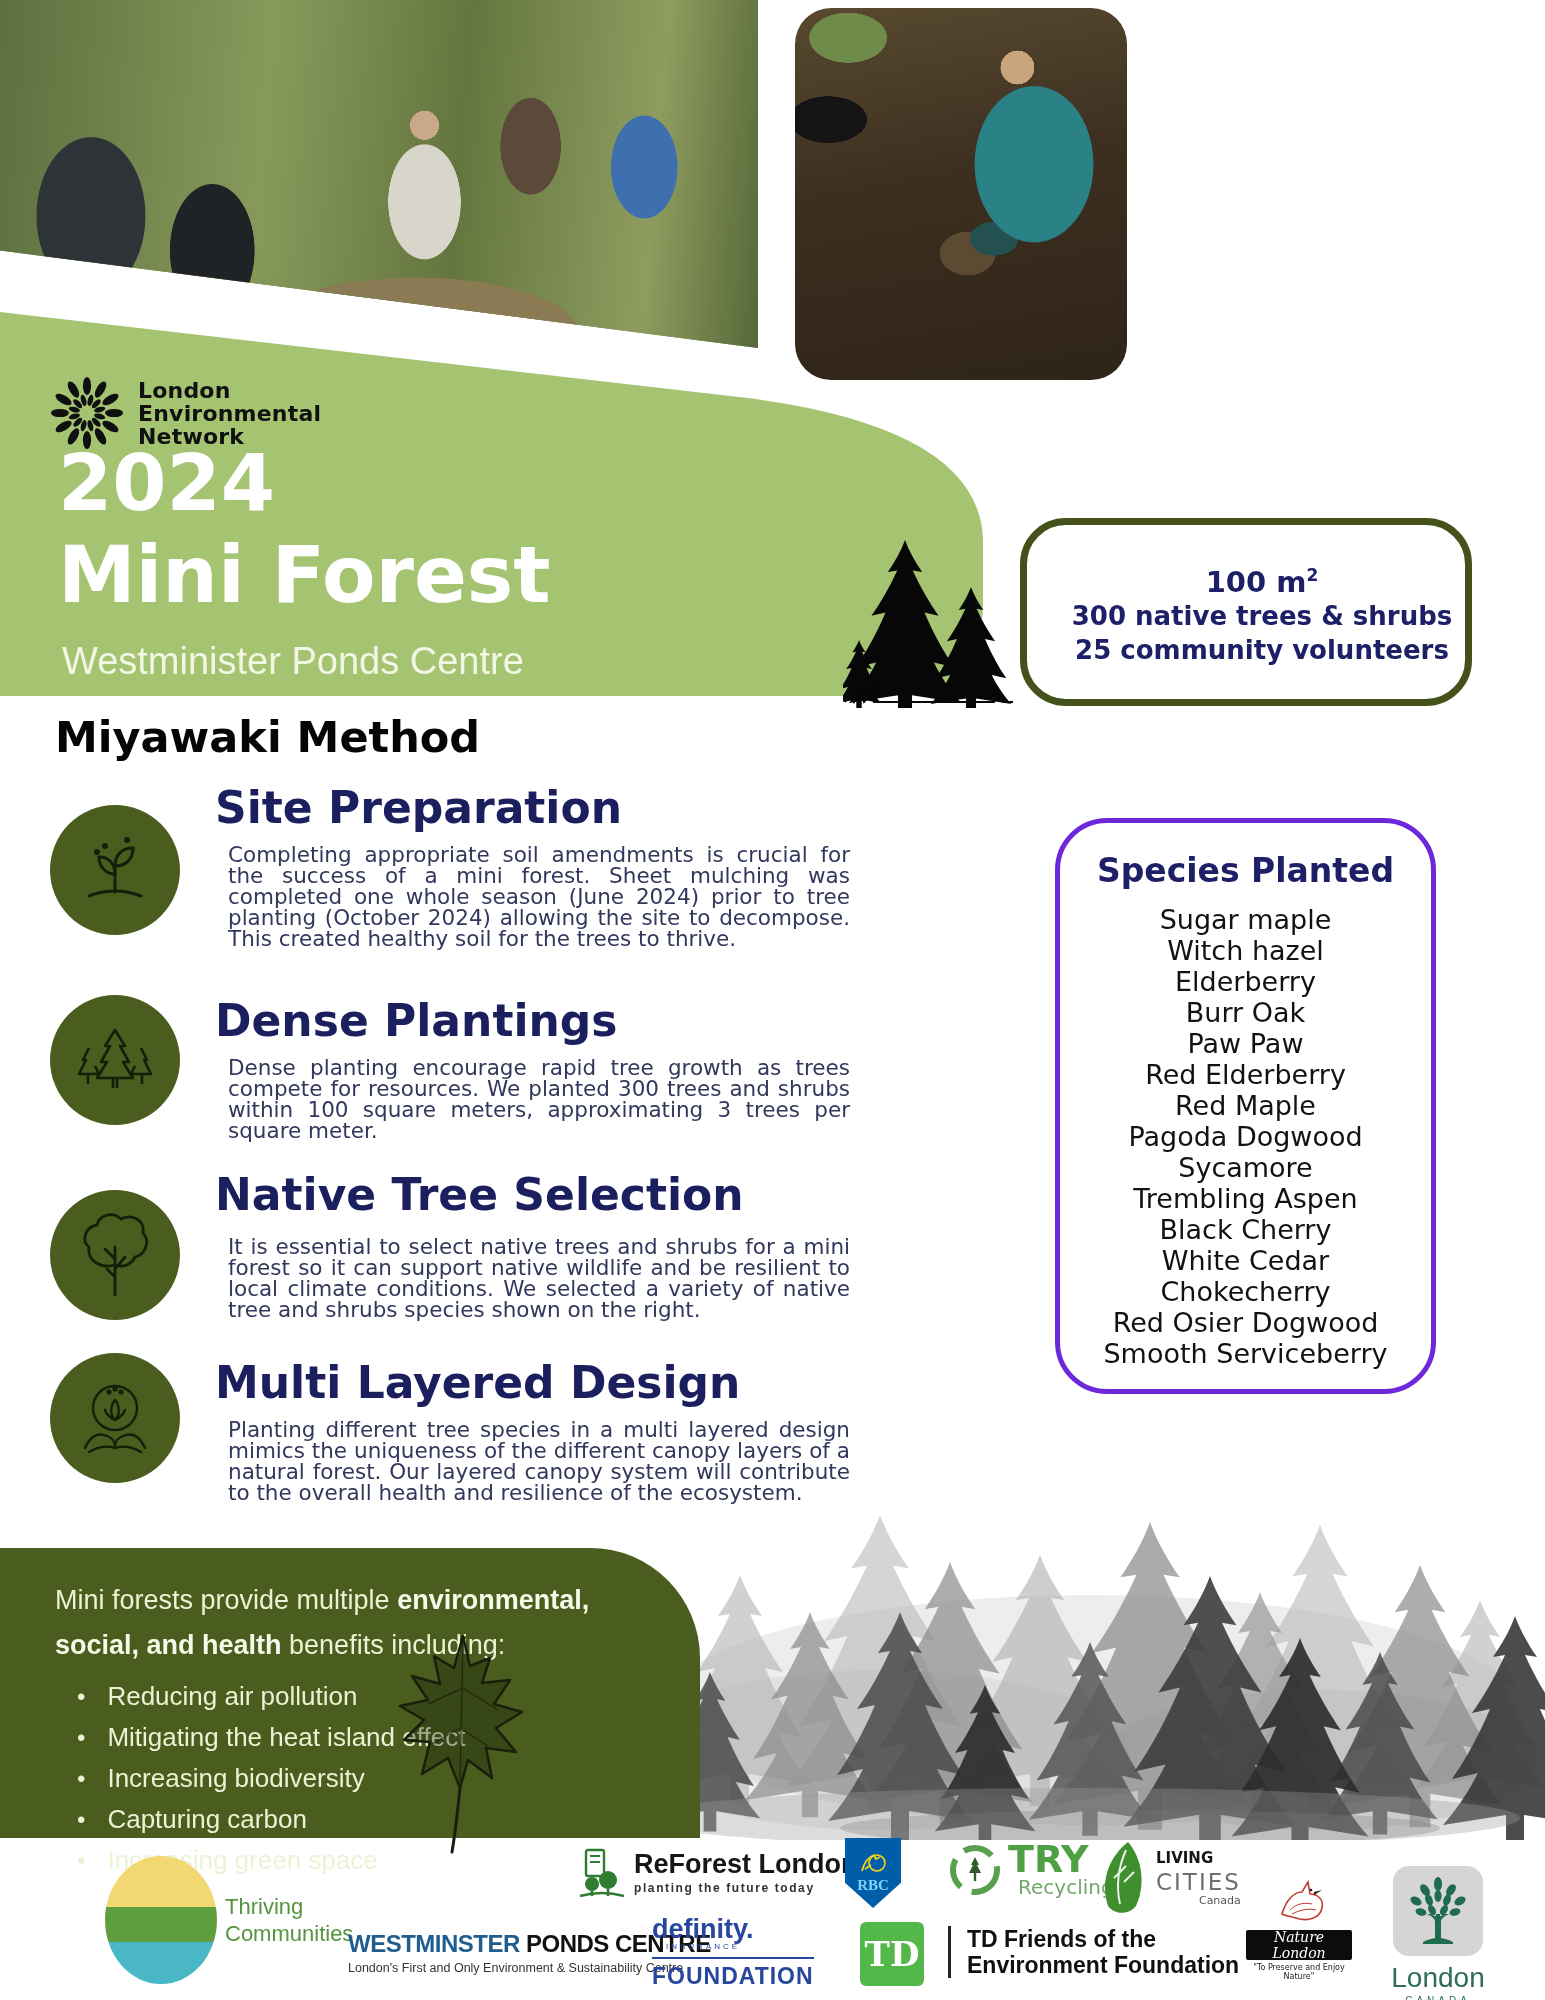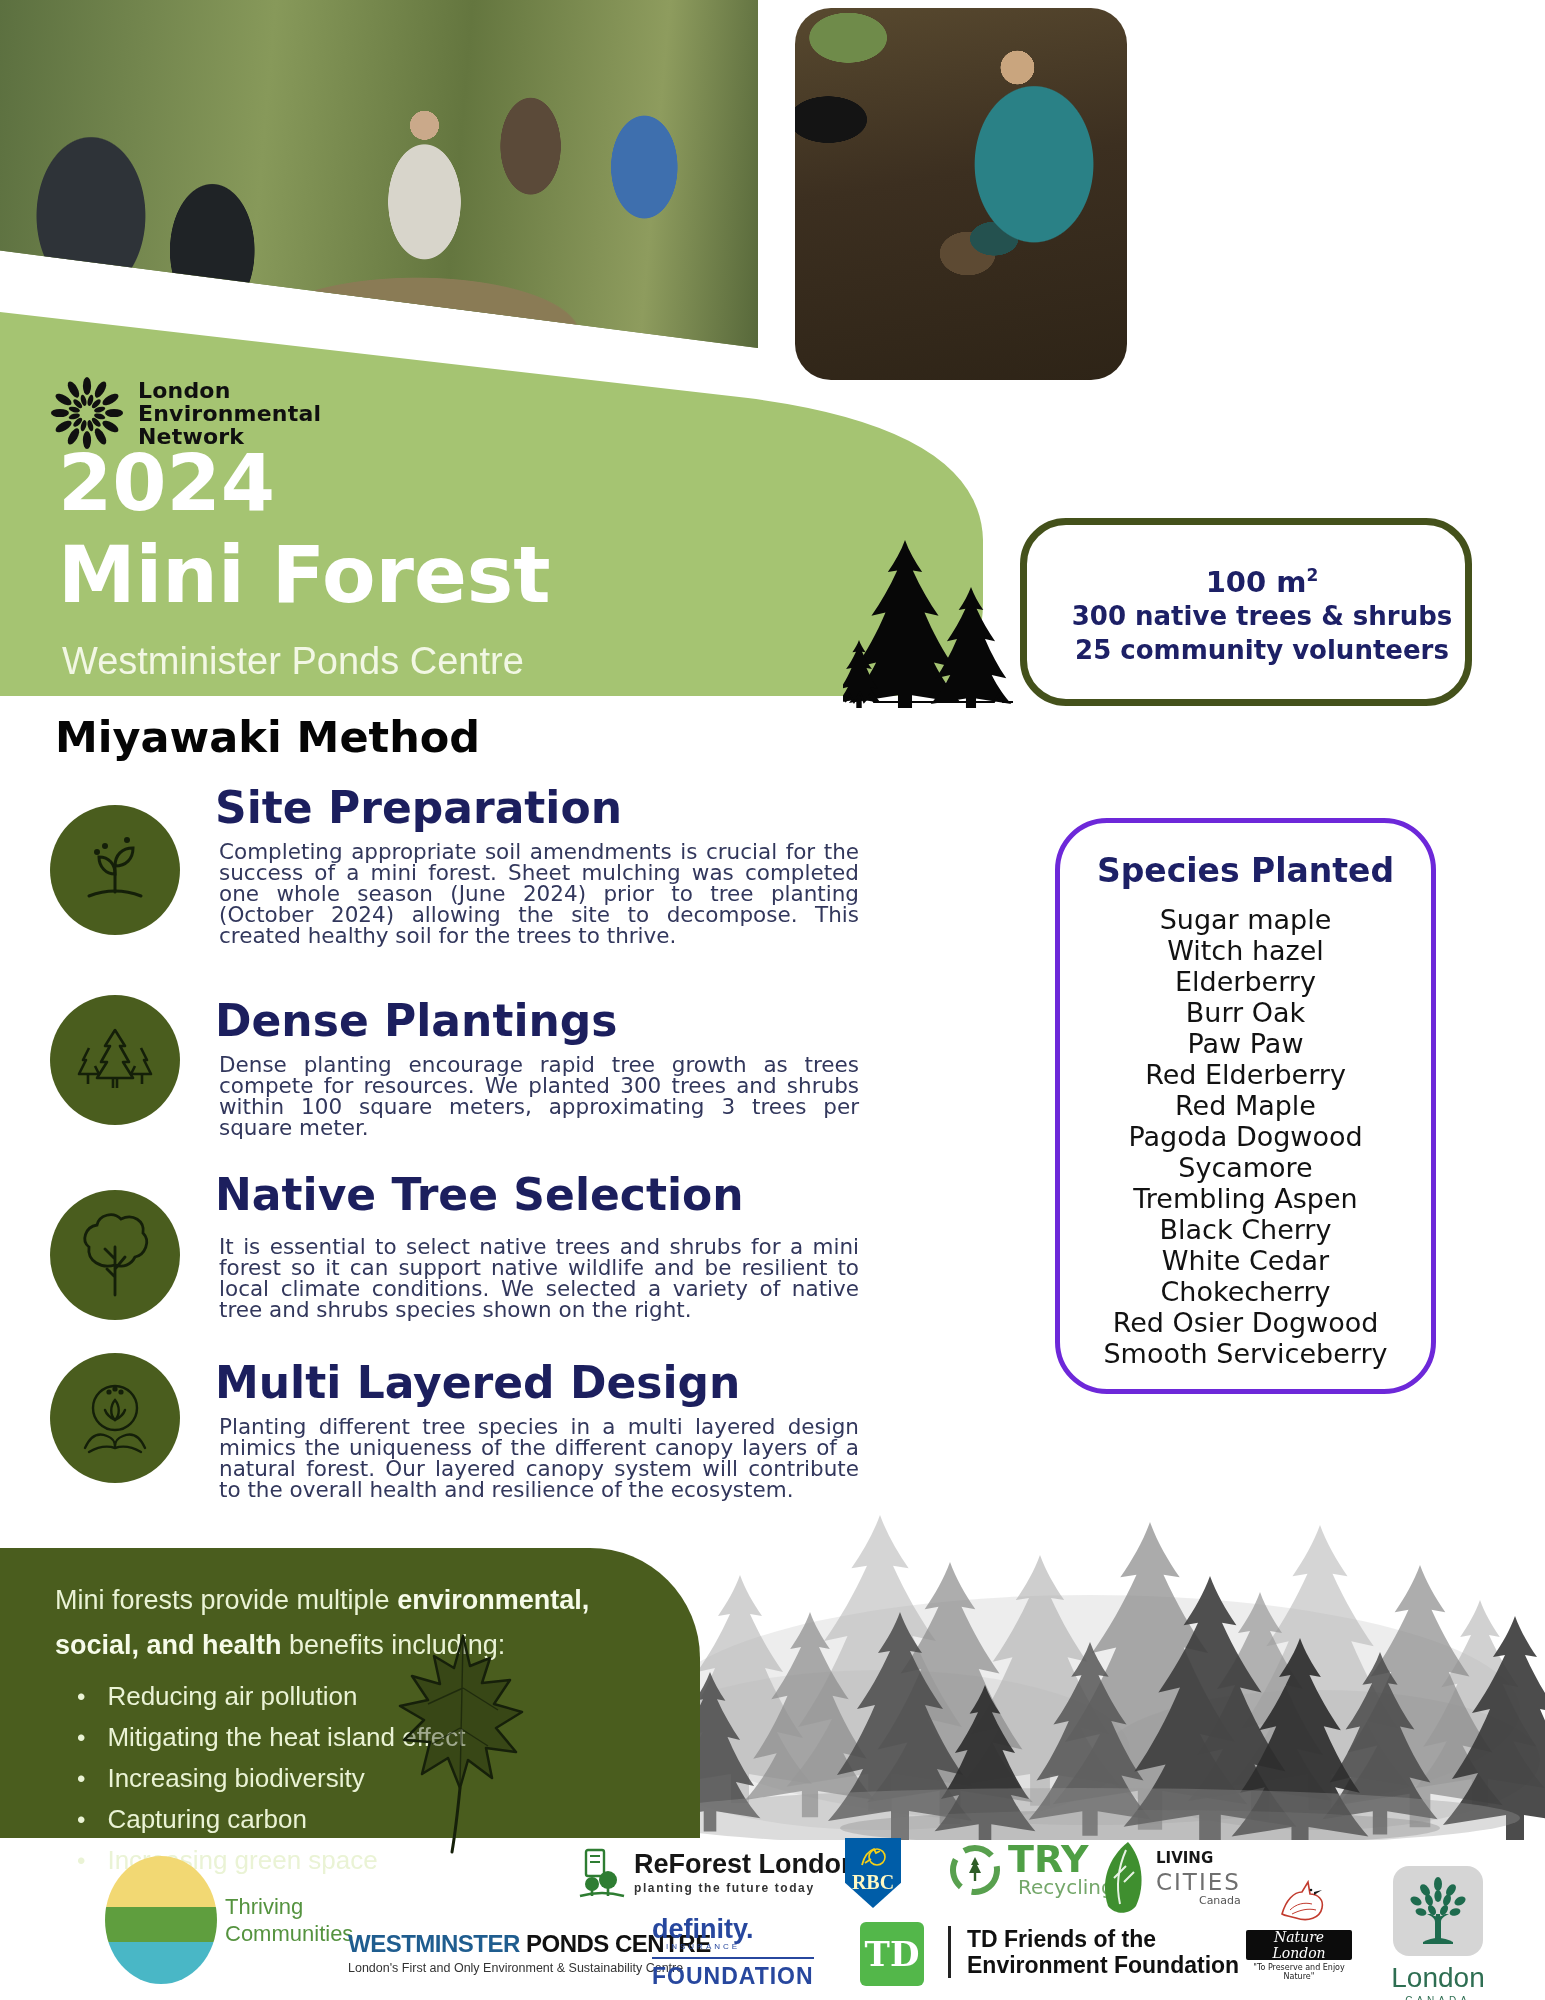--- a/index.html
+++ b/index.html
@@ -49,21 +49,21 @@
   .stats-line1{font-size:29px;line-height:36px;}
   .stats-line1 sup{font-size:17px;}
   .stats-line{font-size:26px;line-height:34px;}
 
   
   .method-heading{left:55px;top:712px;z-index:3;font-size:43px;font-weight:800;color:#050505;}
   .icon-circle{width:130px;height:130px;border-radius:50%;background:#4a5d1e;z-index:3;
                display:flex;align-items:center;justify-content:center;}
   .sec{left:215px;width:648px;z-index:3;}
   .sec h2{margin:0 0 10px 0;font-size:44px;font-weight:800;color:#1c1f5e;line-height:1.05;}
-  .sec p{margin:4px;font-size:21.5px;line-height:21px;color:#32375c;text-align:justify;
+  .sec p{margin:13px;font-size:21.5px;line-height:21px;color:#32375c;text-align:justify;
          font-family:"DejaVu Sans",sans-serif;}
   .sec3 h2{margin-bottom:18px;}
 
   
   .species-box{left:1055px;top:818px;width:371px;height:566px;z-index:4;background:#fff;
     border:5px solid #6d28d9;border-radius:52px;text-align:center;}
   .species-box h3{margin:28px 0 14px 0;font-size:33px;font-weight:800;color:#1d2066;}
   .species-item{font-size:27px;line-height:31px;color:#121212;}
 
   
@@ -96,21 +96,21 @@
   .wpc{left:348px;top:1930px;white-space:nowrap;font-family:"Liberation Sans",sans-serif;}
   .wpc-name{font-size:24px;font-weight:bold;letter-spacing:-0.5px;}
   .wpc-blue{color:#1f5d8f;} .wpc-black{color:#111;}
   .wpc-tag{font-size:12.5px;color:#333;margin-top:3px;}
   .reforest{left:578px;top:1846px;display:flex;gap:8px;align-items:center;font-family:"Liberation Sans",sans-serif;}
   .reforest-name{font-size:27px;font-weight:bold;color:#161616;line-height:28px;}
   .reforest-tag{font-size:12px;letter-spacing:1.6px;color:#333;margin-top:3px;font-weight:bold;}
   .rbc{left:845px;top:1838px;width:56px;height:70px;background:#005da8;
     clip-path:polygon(0 0,100% 0,100% 64%,50% 100%,0 64%);display:flex;flex-direction:column;
     align-items:center;justify-content:flex-end;padding-bottom:14px;box-sizing:border-box;}
-  .rbc-label{color:#fef9c3;font-size:20px;font-weight:bold;font-family:"Liberation Serif",serif;}
+  .rbc-label{color:#7dd3fc;font-size:15px;font-weight:bold;font-family:"Liberation Serif",serif;}
   .try{left:948px;top:1842px;display:flex;align-items:center;gap:6px;}
   .try-name{font-size:38px;font-weight:800;color:#4f9f45;line-height:34px;}
   .try-sub{font-size:20px;color:#74a76a;margin-left:10px;line-height:22px;}
   .living{left:1098px;top:1838px;display:flex;gap:6px;align-items:center;}
   .living-line1{font-size:15px;font-weight:800;color:#161616;line-height:23px;}
   .living-line2{font-size:23px;color:#6f6f6f;letter-spacing:2px;line-height:24px;}
   .living-line3{font-size:11px;color:#555;text-align:right;}
   .naturelondon{left:1243px;top:1874px;width:112px;text-align:center;}
   .nl-box{background:#0c0c0c;border-radius:2px;width:106px;height:30px;margin:2px auto 0 auto;
     display:flex;align-items:center;justify-content:center;}

